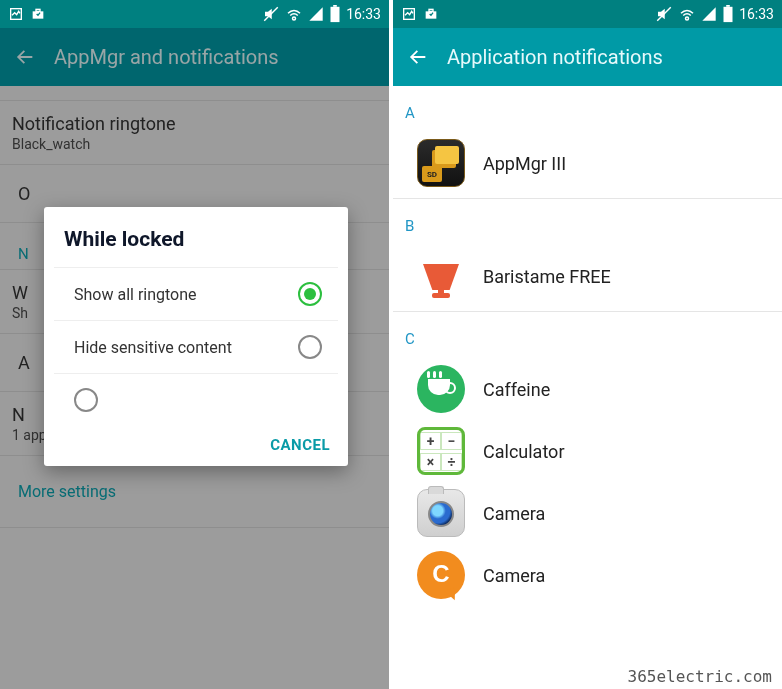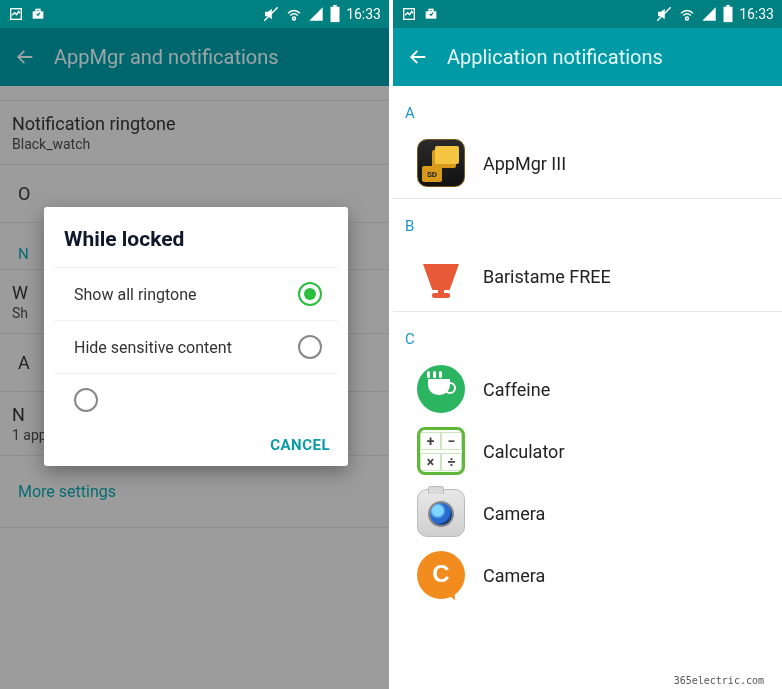--- a/index.html
+++ b/index.html
@@ -168,22 +168,22 @@
     align-items: center;
     justify-content: center;
     flex-shrink: 0;
   }
   .app-label {
     font-size: 18px;
     color: #222;
   }
   .watermark {
     position: absolute;
-    bottom: 2px; right: 16px;
-    font-size: 10px;
+    bottom: 2px; right: 8px;
+    font-size: 16px;
     color: #555;
     font-family: monospace;
     background: rgba(255,255,255,0.7);
     padding: 1px 2px;
     z-index: 100;
   }
   
   .ic-appmgr {
     background: linear-gradient(#2b2b2b,#111);
     border: 1px solid #7a5a1a;

